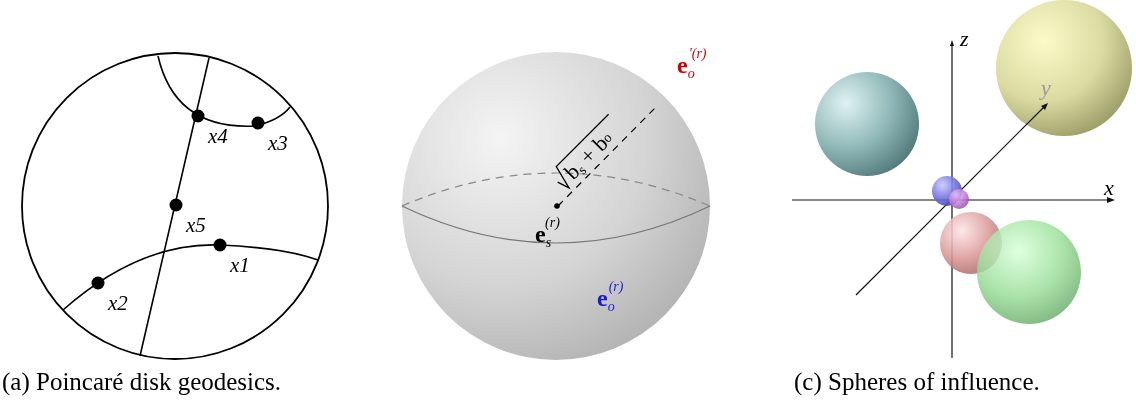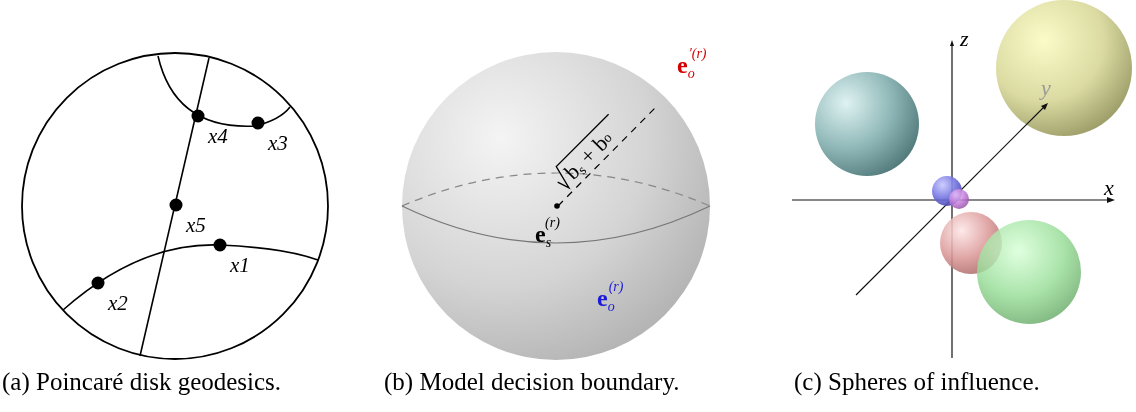--- a/index.html
+++ b/index.html
@@ -67,21 +67,20 @@
     </text>
 
     <text x="217" y="306" font-size="24" font-weight="bold" fill="#1a1ad8" class="upright">
       <tspan>e</tspan><tspan font-size="14" font-style="italic" font-weight="normal" dy="5">o</tspan><tspan font-size="14" font-style="italic" font-weight="normal" dx="-6" dy="-20">(r)</tspan>
     </text>
 
     <text x="297" y="73" font-size="24" font-weight="bold" fill="#d40000" class="upright">
       <tspan>e</tspan><tspan font-size="14" font-style="italic" font-weight="normal" dy="5">o</tspan><tspan font-size="14" font-style="italic" font-weight="normal" dx="-6" dy="-20">′(r)</tspan>
     </text>
   </svg>
-  <div class="caption" style="left:4px;">(b) Model decision boundary.</div>
 </div>
 
 <div class="panel" style="left:770px; width:366px;">
   <svg width="366" height="365" viewBox="0 0 366 365">
     <defs>
       <radialGradient id="gTeal" cx="0.3" cy="0.3" r="0.8">
           <stop offset="0" stop-color="#dff2f2"></stop>
           <stop offset="0.55" stop-color="#8fb7b7"></stop>
           <stop offset="1" stop-color="#4f7777"></stop>
         </radialGradient>

